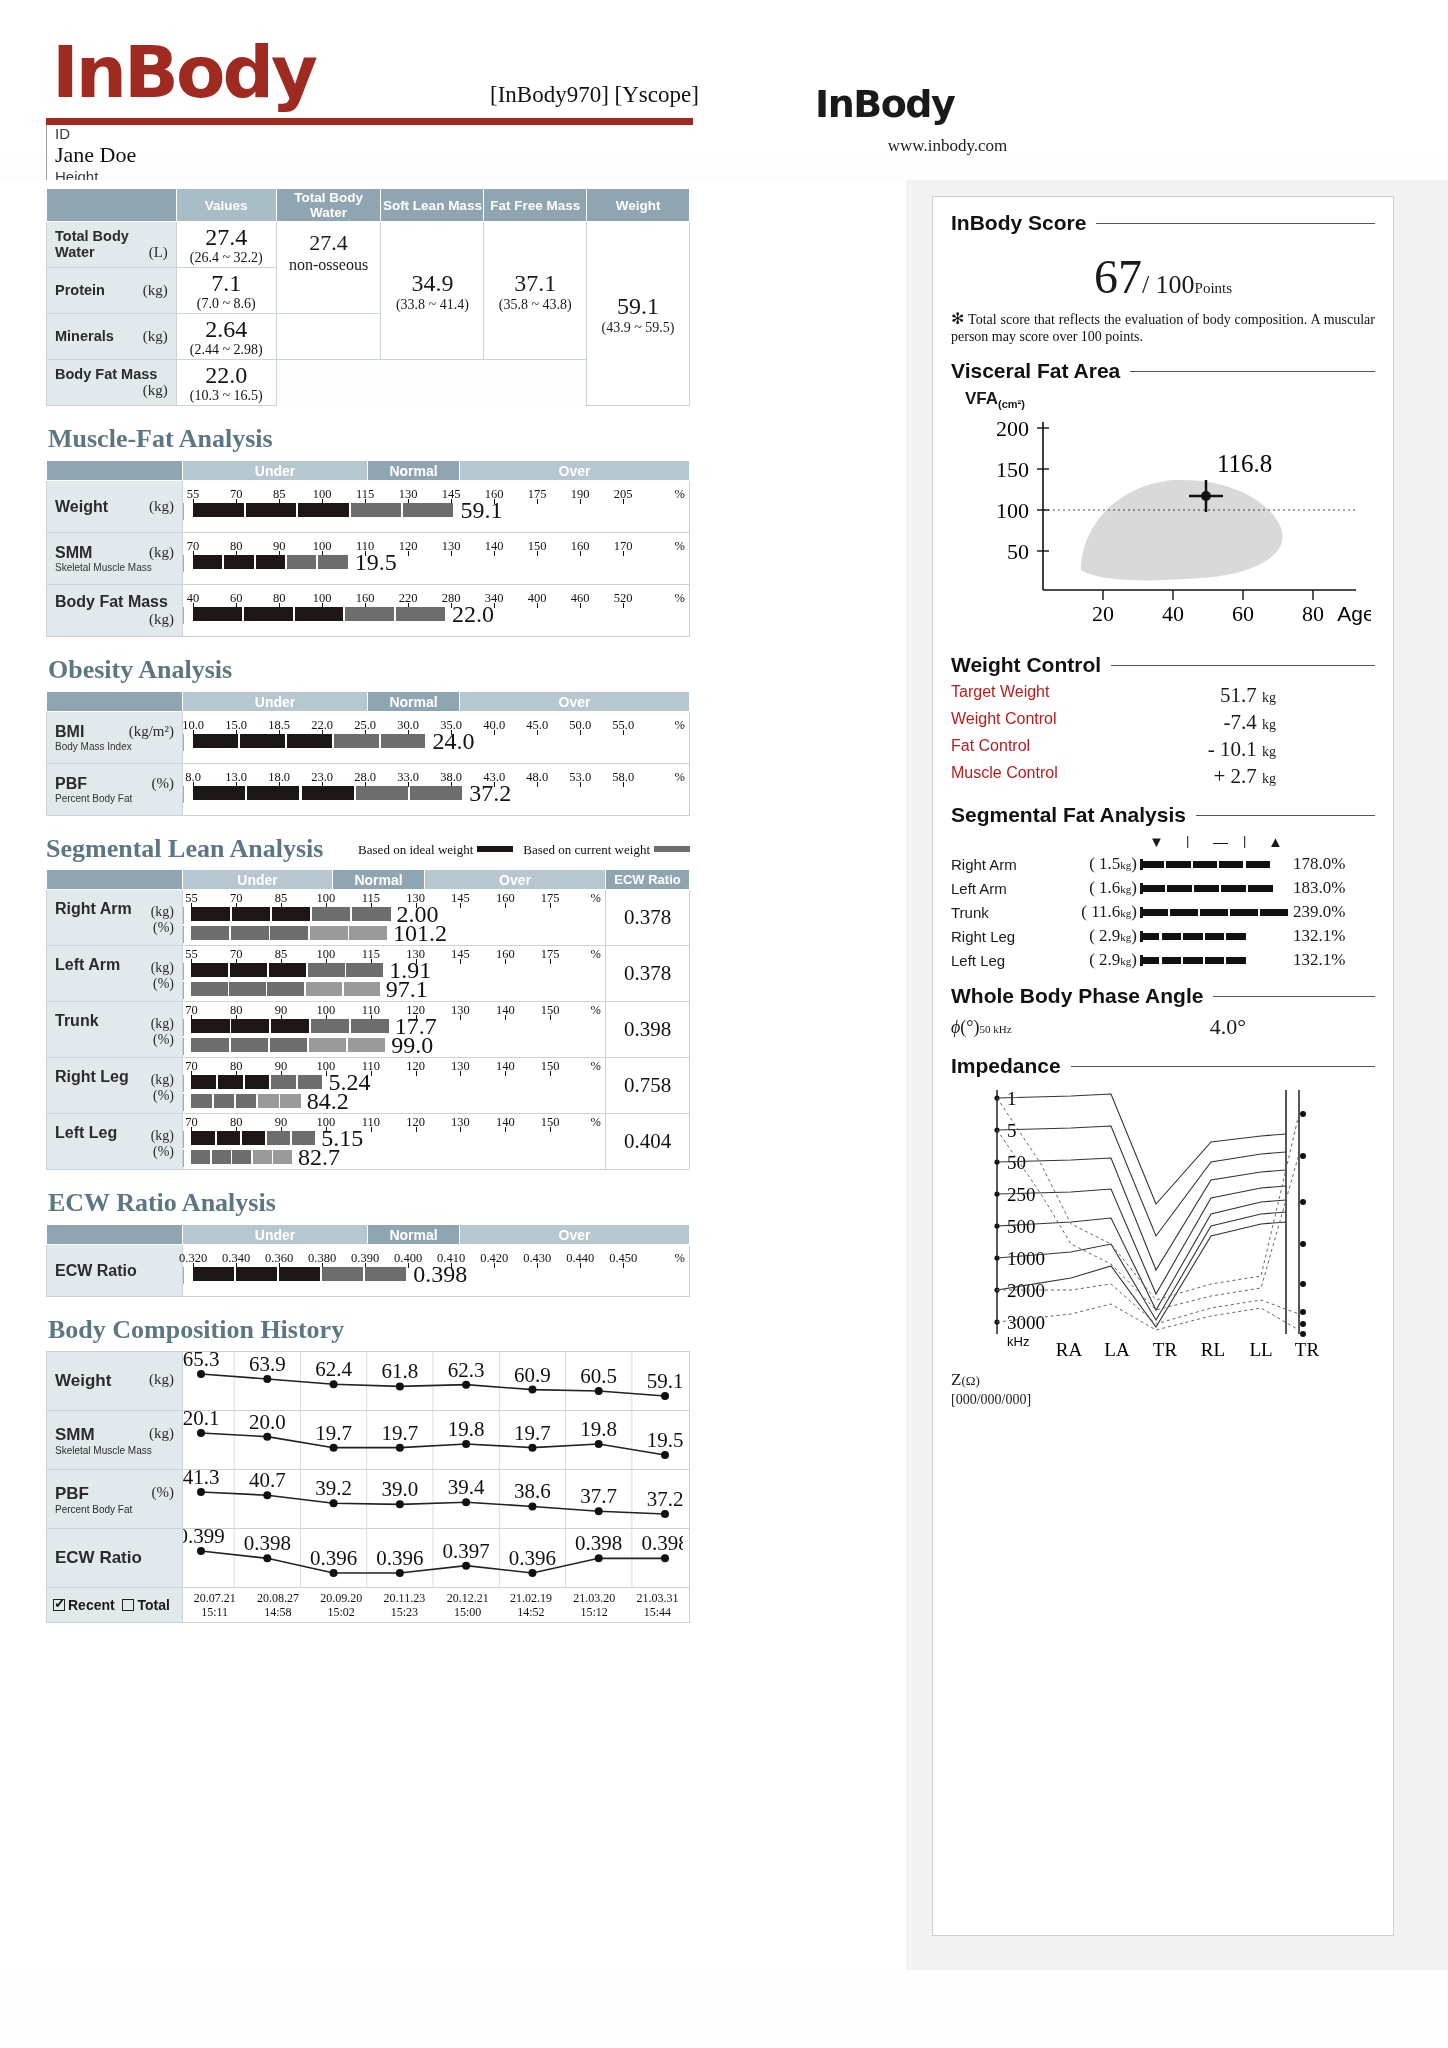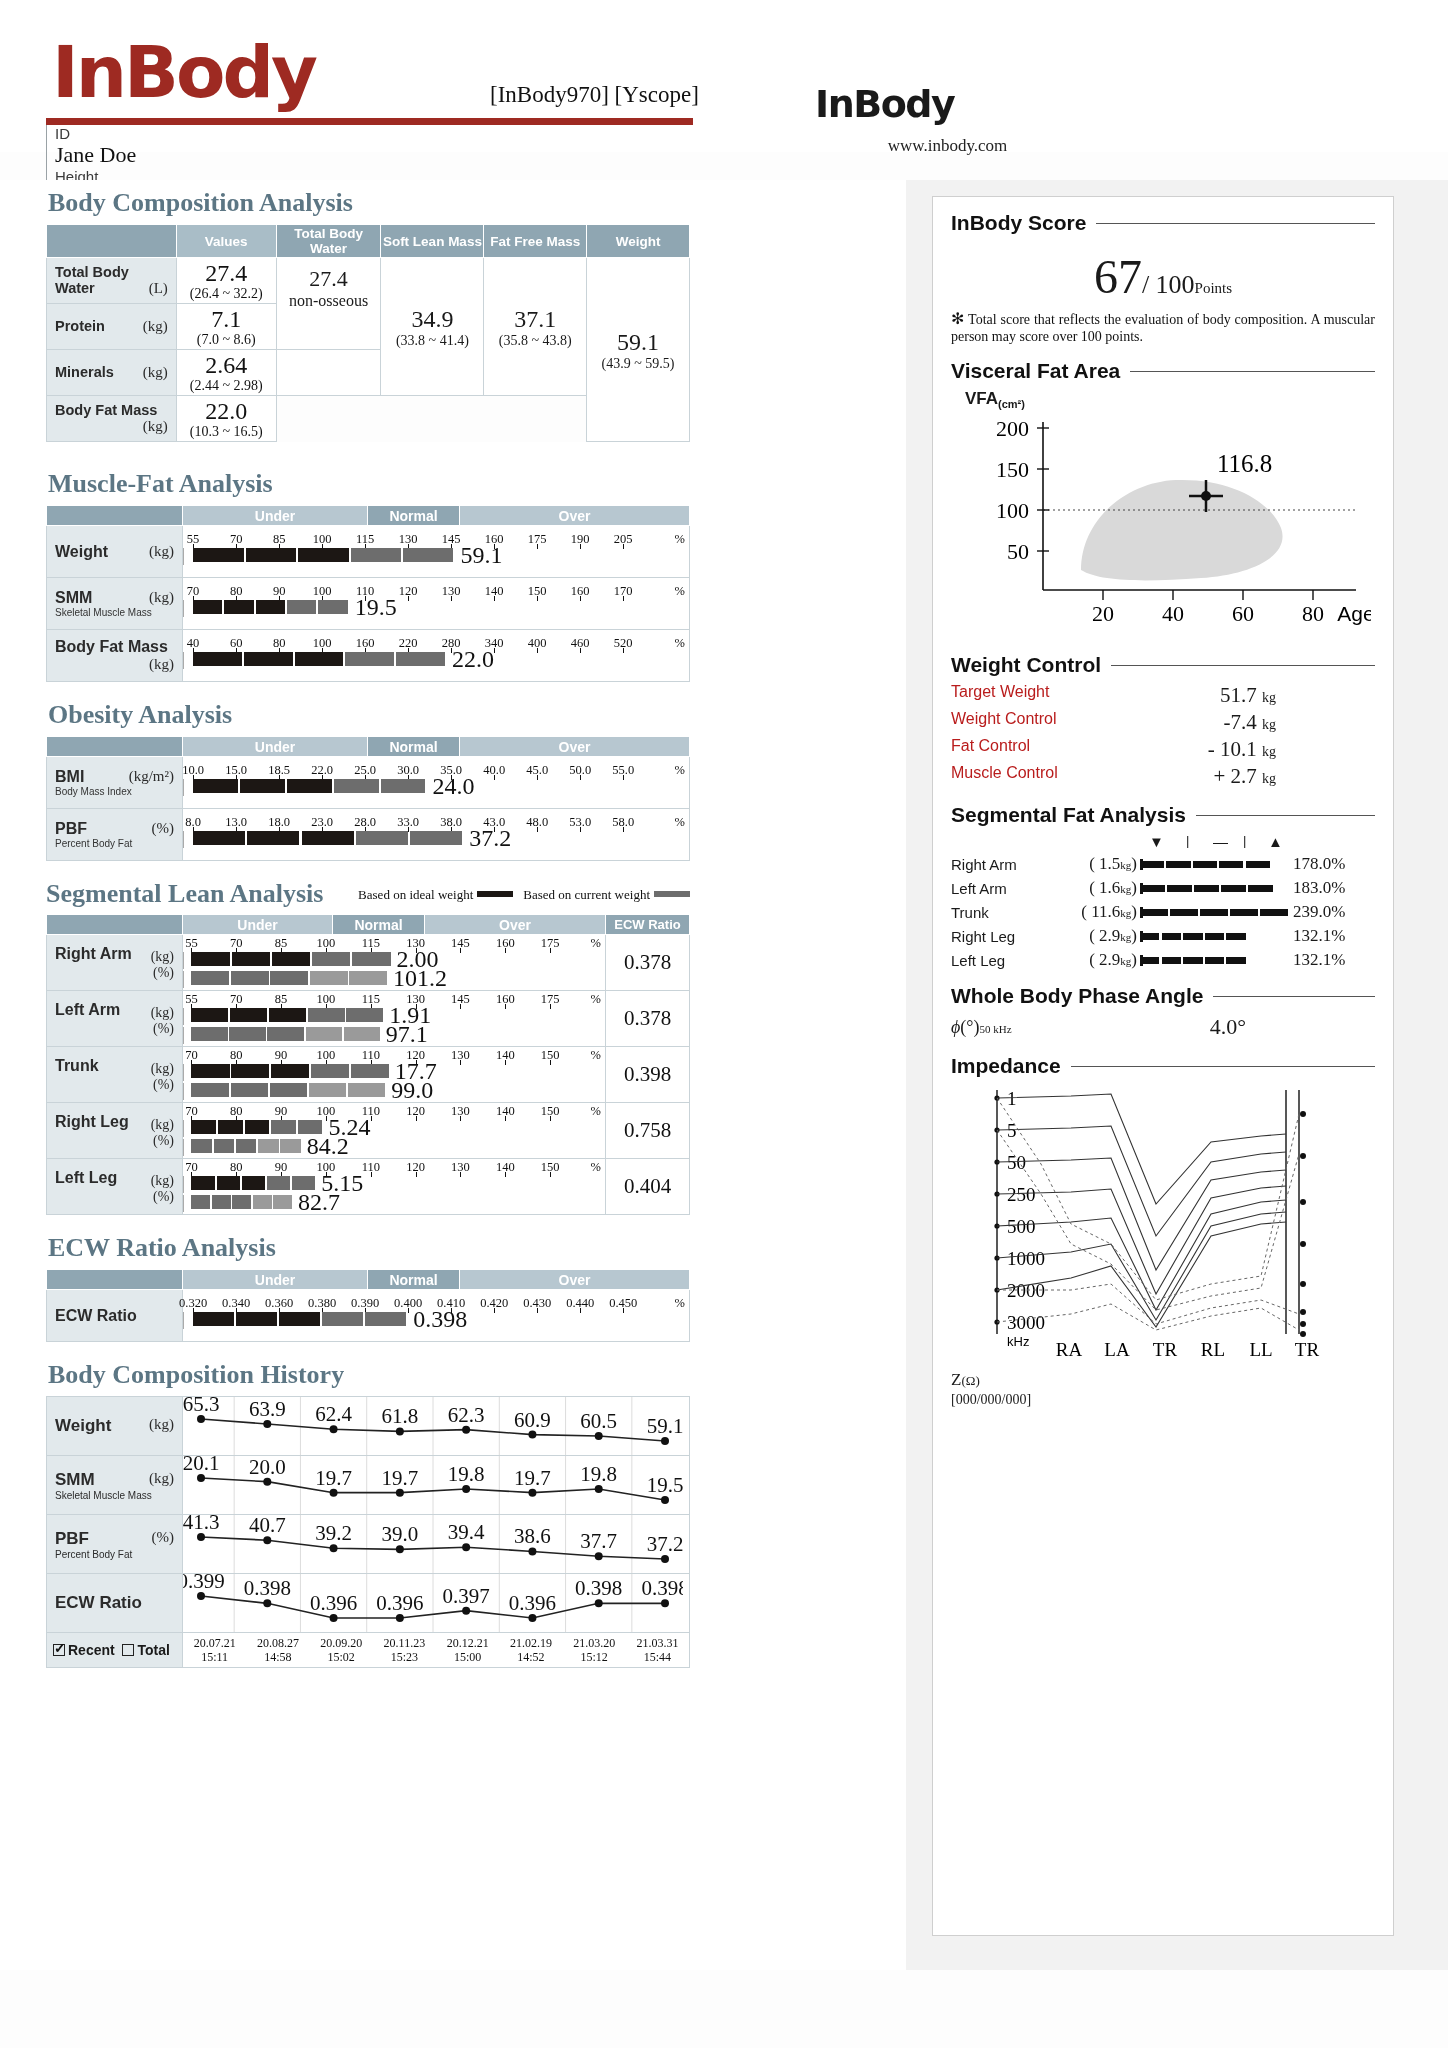--- a/index.html
+++ b/index.html
@@ -207,21 +207,20 @@
         <div class="val">2021.03.31. 15:44</div>
       </div>
     </div>
   </div>
 
   <div class="body-area">
     <div class="leftbg"></div>
 
     <div class="left-col">
 
-      <h2 class="sect">Body Composition Analysis</h2>
       <table class="bca">
         <tbody>
             <tr>
           <th class="blank" style="width:130px"></th>
           <th class="v" style="width:100px">Values</th>
           <th style="width:105px">Total Body Water</th>
           <th style="width:103px">Soft Lean Mass</th>
           <th style="width:103px">Fat Free Mass</th>
           <th style="width:103px">Weight</th>
         </tr>
@@ -275,21 +274,21 @@
           </td>
           <td class="valcell">
             <span class="big">22.0</span>
             <span class="rng">(10.3 ~ 16.5)</span>
           </td>
           <td colspan="3" class="nb" style="border:none;background:#fdfdfd"></td>
         </tr>
       </tbody>
         </table>
 
-      <h2 class="sect" style="margin-top:27px">Muscle-Fat Analysis</h2>
+      <h2 class="sect" style="margin-top:18px">Muscle-Fat Analysis</h2>
       <table class="gtbl">
         <tbody>
             <tr>
           <th class="hblank"></th>
           <th class="hu" style="width:185px">Under</th>
           <th class="hn" style="width:92px">Normal</th>
           <th class="ho">Over</th>
         </tr>
         <tr>
           <td class="glbl" style="height:52px">

